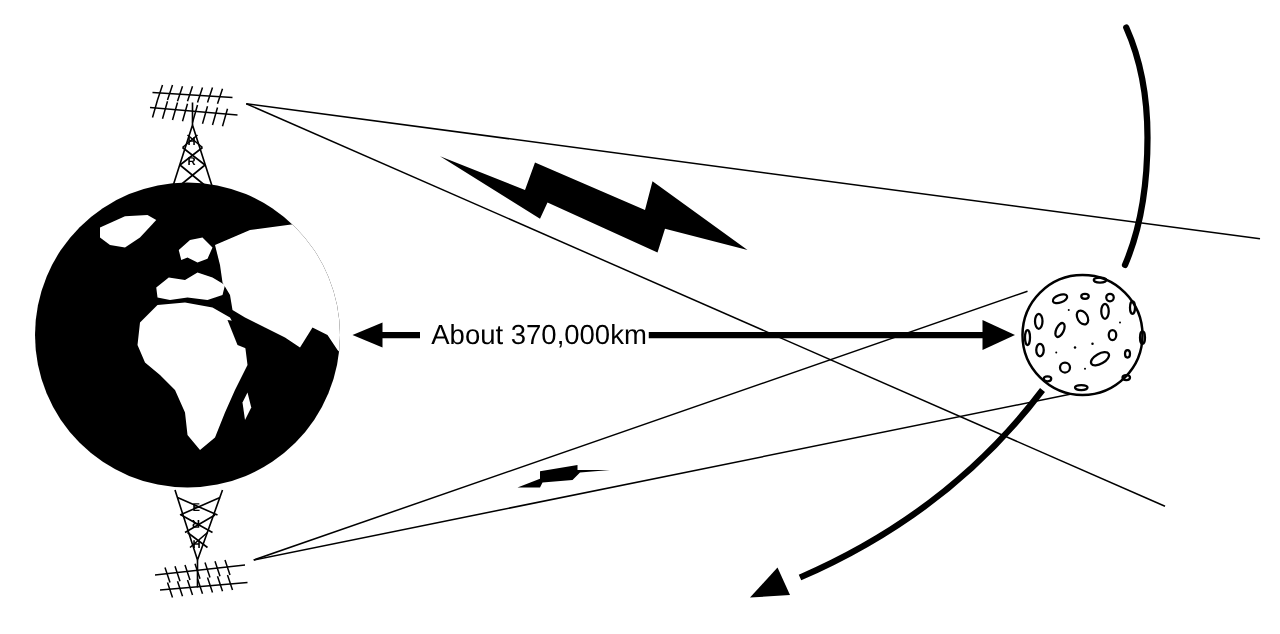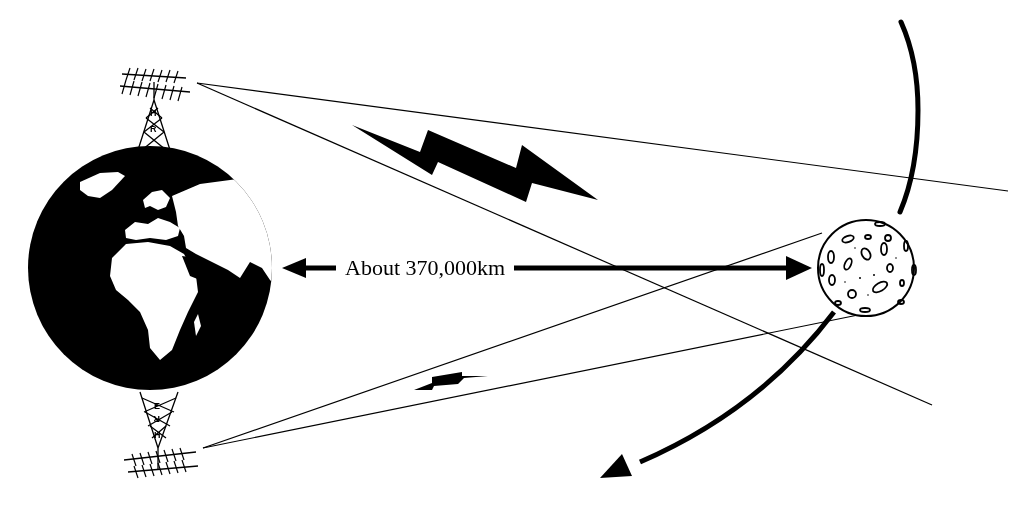--- a/index.html
+++ b/index.html
@@ -1,20 +1,20 @@
 <!DOCTYPE html>
 <html><head>
 <meta charset="utf-8">
 <style>
   html, body { margin: 0; padding: 0; background: #ffffff; }
   body { width: 1024px; height: 507px; overflow: hidden; position: relative; font-family: "Liberation Sans", sans-serif; }
   #scene { position: absolute; left: 0; top: 0; width: 1024px; height: 507px; }
   .distance-label {
     position: absolute; left: 343px; top: 255px;
-    font-family: Liberation Serif, serif; font-size: 22px; color: #000;
+    font-family: Liberation Sans, sans-serif; font-size: 22px; color: #000;
     background: #fff; padding: 0 2px; line-height: 26px; white-space: nowrap;
   }
   .tower-letter { font-family: "Liberation Sans", sans-serif; font-size: 9px; font-weight: bold; }
 </style>
 </head>
 <body>
 
 <svg id="scene" viewBox="0 0 1024 507" xmlns="http://www.w3.org/2000/svg">
 
   <g stroke="#000" stroke-width="1.2" fill="none">

